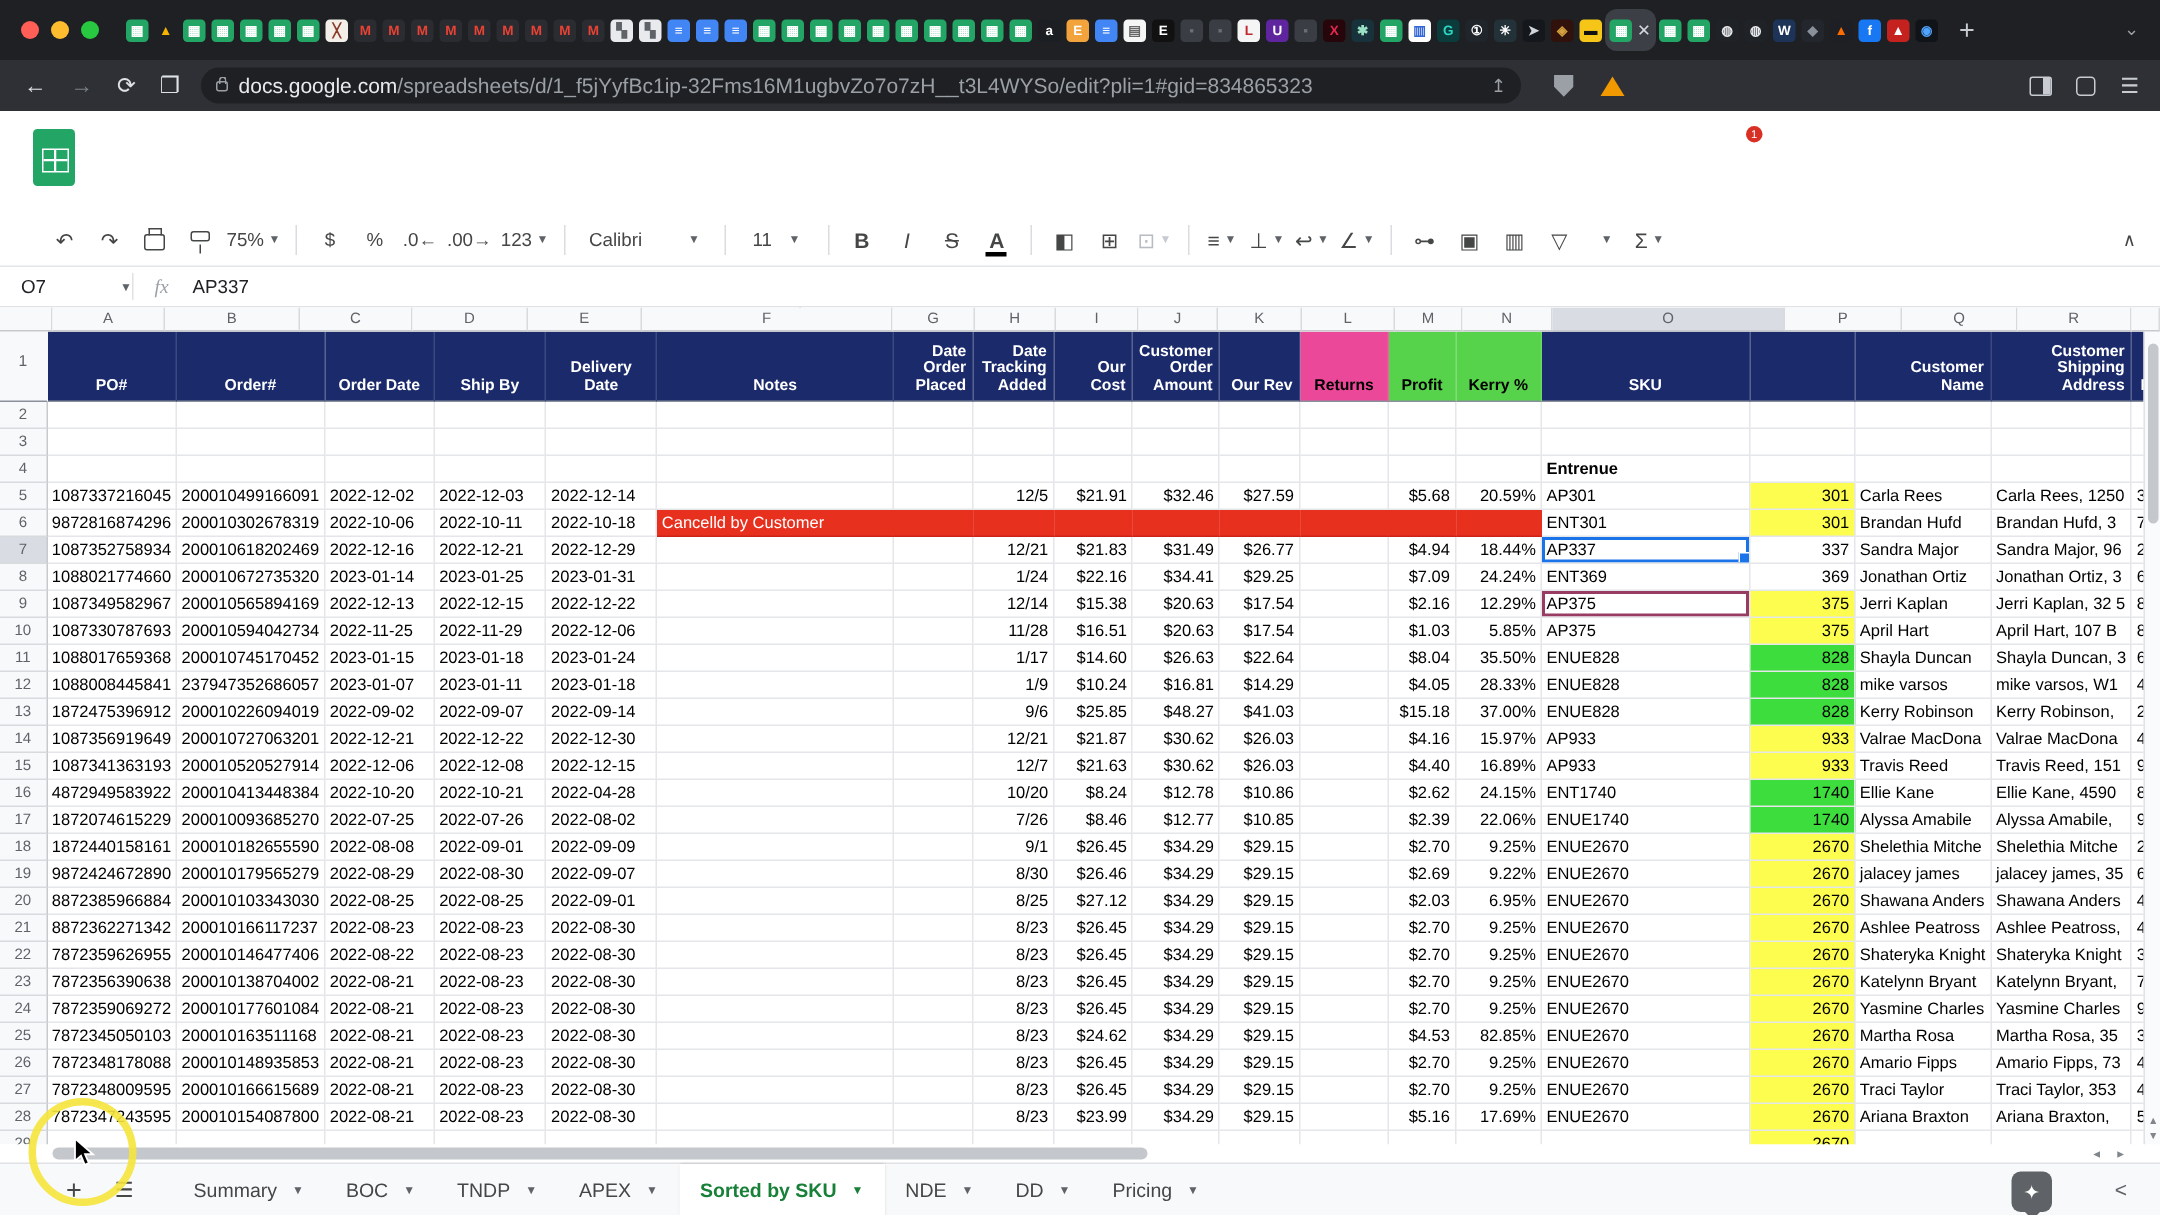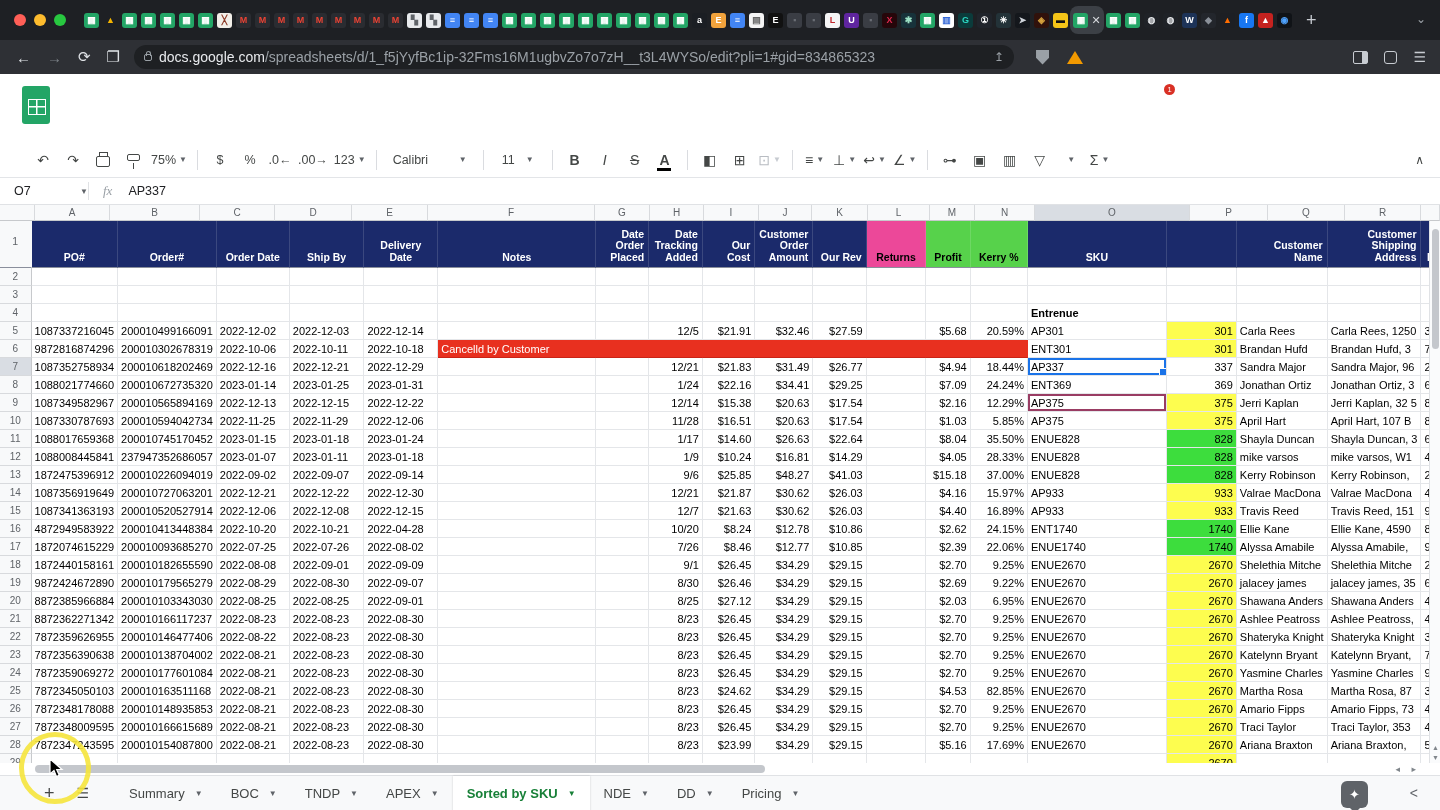--- a/index.html
+++ b/index.html
@@ -1057,21 +1057,21 @@
           <td class="num">8/23</td>
           <td class="num">$24.62</td>
           <td class="num">$34.29</td>
           <td class="num">$29.15</td>
           <td></td>
           <td class="num">$4.53</td>
           <td class="num">82.85%</td>
           <td>ENUE2670</td>
           <td class="num fy">2670</td>
           <td>Martha Rosa</td>
-          <td>Martha Rosa, 87</td>
+          <td>Martha Rosa, 35</td>
           <td>3</td>
         </tr>
         <tr style="height: 18px;">
           <td class="rownum">26</td>
           <td>7872348178088</td>
           <td>200010148935853</td>
           <td>2022-08-21</td>
           <td>2022-08-23</td>
           <td>2022-08-30</td>
           <td></td>

